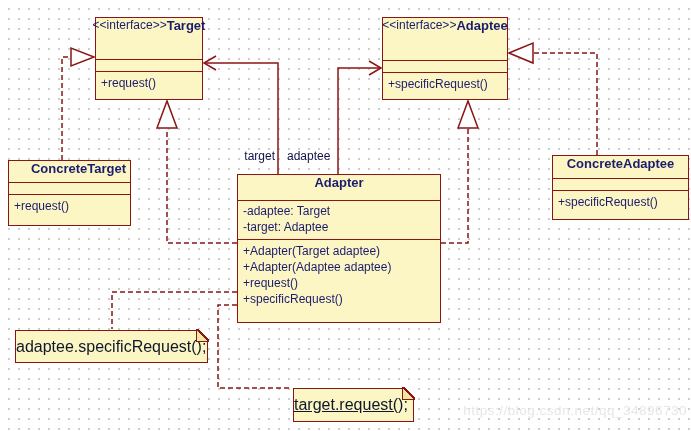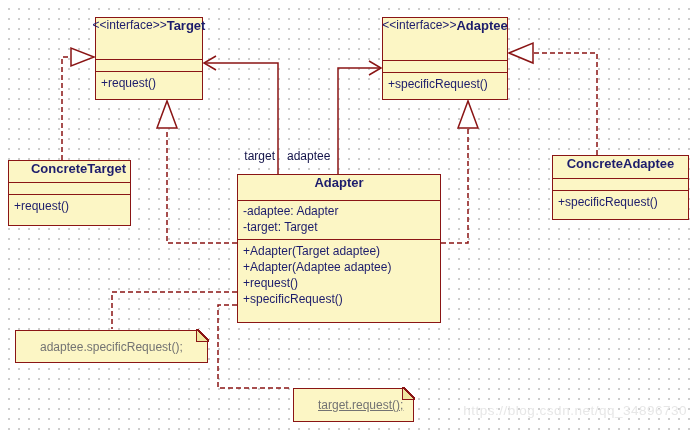--- a/index.html
+++ b/index.html
@@ -18,22 +18,22 @@
   }
   .sec-title { box-sizing:border-box; text-align:center; border-bottom:1.6px solid #8a1515;
                display:flex; justify-content:center; }
   .stereo { font-size:12px; line-height:14px; }
   .cname  { font-size:13px; font-weight:bold; line-height:16px; }
   .sec-attrs { box-sizing:border-box; border-bottom:1.6px solid #8a1515;
                font-size:12px; line-height:16px; padding:2px 5px; }
   .sec-methods { box-sizing:border-box; font-size:12px; line-height:16px; padding:3px 5px; }
   .edge-label { position:absolute; font-size:12px; color:#14144a; }
   .note { position:absolute; box-sizing:border-box; background:#fcf6c5;
-          border:1.6px solid #8a1515; color:#737373; font-size:12px;
-          display:flex; align-items:center; padding-left:24px; }
+          border:1.6px solid #8a1515; color:#0f172a; font-size:16px;
+          display:flex; align-items:center; padding-left:0; }
   .fold { position:absolute; top:-1.6px; right:-1.6px; width:13px; height:13px;
           box-sizing:border-box;
           background: linear-gradient(225deg, #ffffff 0 45%, #8a1515 45% 55%, #efe6a0 55% 100%);
           border-left:1.6px solid #8a1515; border-bottom:1.6px solid #8a1515; }
   #connectors { position:absolute; left:0; top:0; pointer-events:none; }
   .watermark { position:absolute; top:403px; right:4px; font-size:13.5px;
                color:#e7e7e7; letter-spacing:0.5px; }
 </style>
 </head>
 <body>
@@ -104,22 +104,22 @@
     <div class="sec-methods">
       <div>+specificRequest()</div>
     </div>
   </div>
 
   <div class="uml" style="left:237px; top:174px; width:204px; height:149px;">
     <div class="sec-title" style="height:26px;">
       <div class="cname">Adapter</div>
     </div>
     <div class="sec-attrs" style="height:39px;">
-      <div>-adaptee: Adapter</div>
-      <div>-target: Target</div>
+      <div>-adaptee: Target</div>
+      <div>-target: Adaptee</div>
     </div>
     <div class="sec-methods">
       <div>+Adapter(Target adaptee)</div>
       <div>+Adapter(Adaptee adaptee)</div>
       <div>+request()</div>
       <div>+specificRequest()</div>
     </div>
   </div>
 
   <div class="edge-label" style="left:239px; top:149px; width:36px; text-align:right;">target</div>

